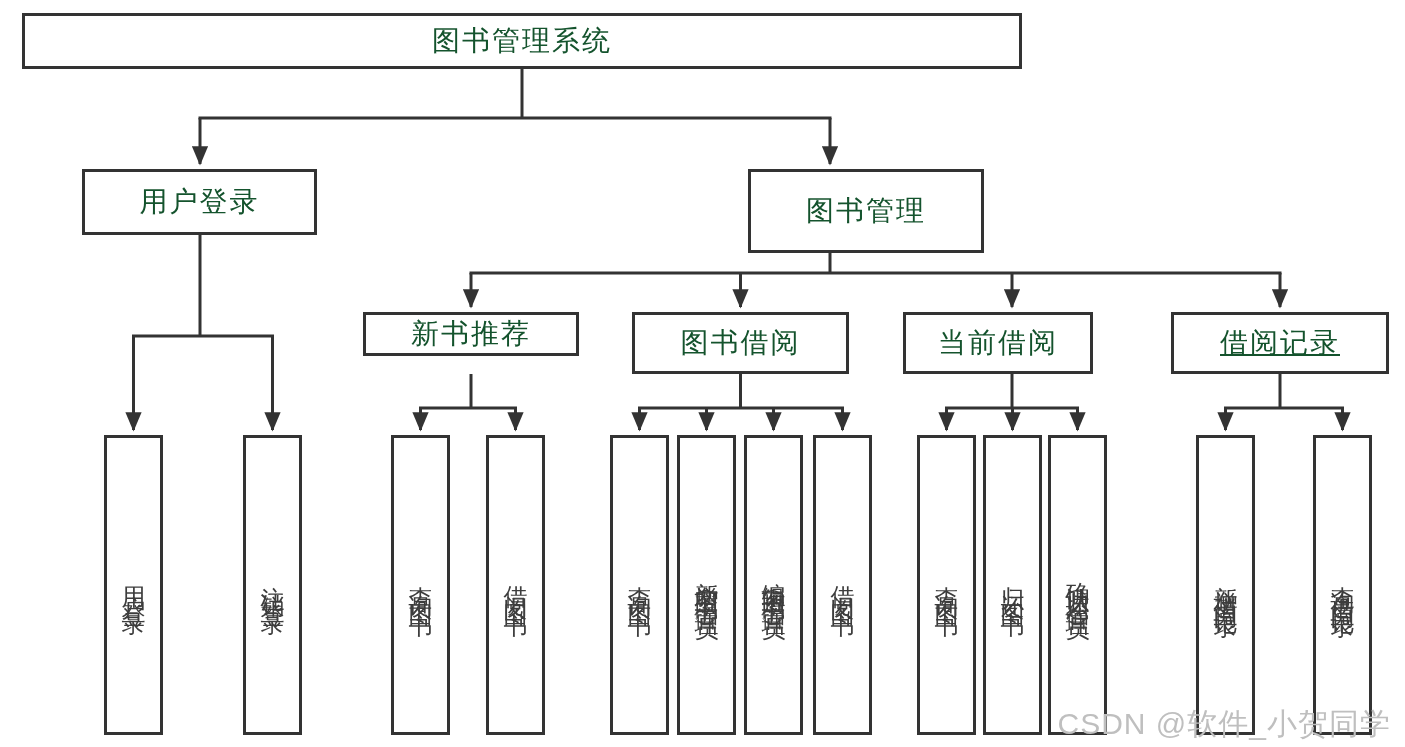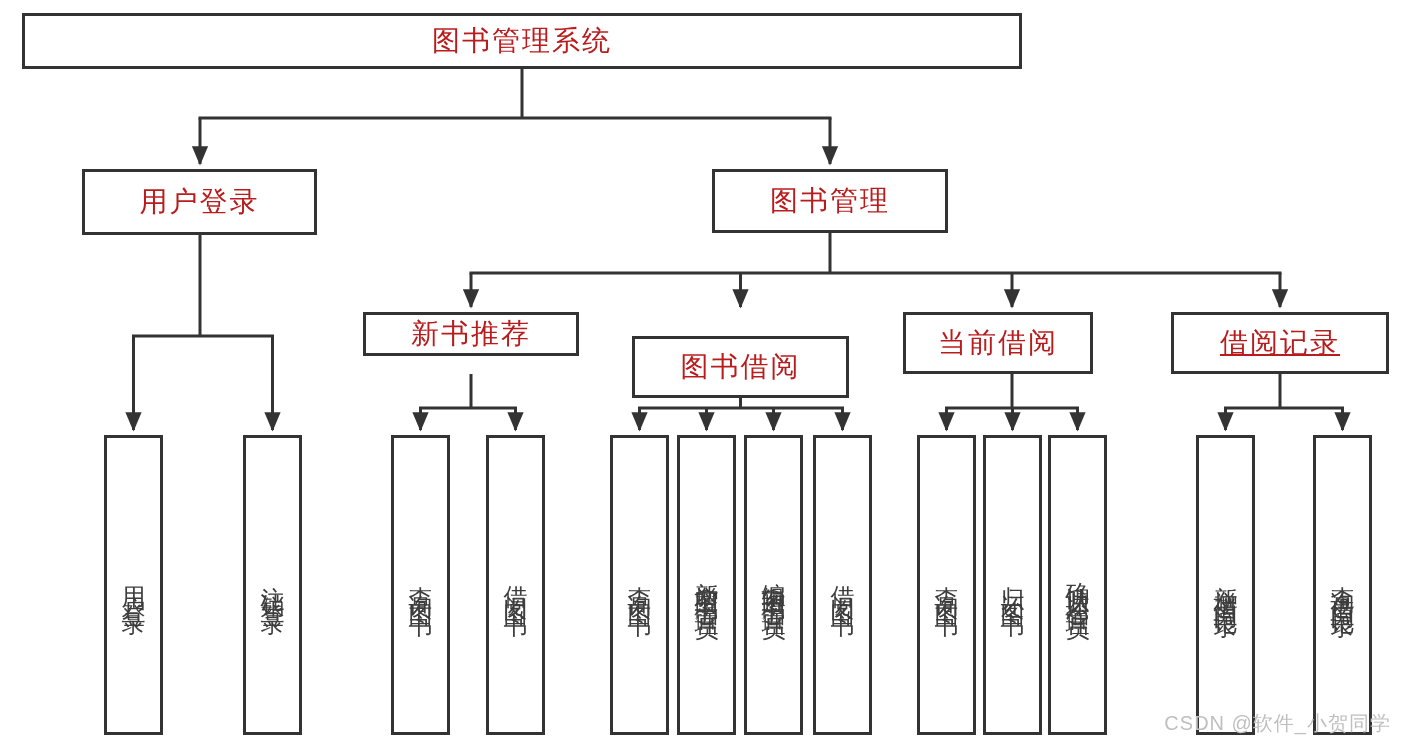--- a/index.html
+++ b/index.html
@@ -19,21 +19,21 @@
   }
   .hbox {
     position: absolute;
     box-sizing: border-box;
     border: 3px solid #333333;
     background: #ffffff;
     display: flex;
     align-items: center;
     justify-content: center;
     font-size: 28px;
-    color: #b91c1c;
+    color: #14532d;
     letter-spacing: 2px;
     z-index: 2;
   }
   .vbox {
     position: absolute;
     box-sizing: border-box;
     width: 59px;
     height: 300px;
     top: 435px;
     border: 3px solid #333333;
@@ -50,22 +50,22 @@
     line-height: 1;
     font-size: 24px;
     letter-spacing: 9px;
     color: #3d3d3d;
   }
   .vtext.med  { letter-spacing: 6px; }
   .vtext.long { letter-spacing: 5px; }
   .watermark {
     position: absolute;
     right: 14px;
-    bottom: 10px;
-    font-size: 20px;
+    bottom: 2px;
+    font-size: 30px;
     color: #bfbfbf;
     letter-spacing: 1px;
     z-index: 5;
   }
 </style>
 </head>
 <body>
 
 <div class="canvas">
 
@@ -115,24 +115,24 @@
       <line x1="1280" y1="374" x2="1280" y2="408"></line>
       <line x1="1224" y1="408" x2="1344" y2="408"></line>
       <line x1="1225.5" y1="408" x2="1225.5" y2="430" marker-end="url(#arrow)"></line>
       <line x1="1342.5" y1="408" x2="1342.5" y2="430" marker-end="url(#arrow)"></line>
     </g>
   </svg>
 
   <div class="hbox" style="left:22px; top:13px; width:1000px; height:56px;">图书管理系统</div>
 
   <div class="hbox" style="left:82px; top:169px; width:235px; height:66px;">用户登录</div>
-  <div class="hbox" style="left:712px; top:169px; width:236px; height:64px;">图书管理</div>
+  <div class="hbox" style="left:748px; top:169px; width:236px; height:84px;">图书管理</div>
 
   <div class="hbox" style="left:363px; top:312px; width:216px; height:44px;">新书推荐</div>
-  <div class="hbox" style="left:632px; top:312px; width:217px; height:62px;margin-top:24px;">图书借阅</div>
+  <div class="hbox" style="left:632px; top:312px; width:217px; height:62px;">图书借阅</div>
   <div class="hbox" style="left:903px; top:312px; width:190px; height:62px;">当前借阅</div>
   <div class="hbox" style="left:1171px; top:312px; width:218px; height:62px;text-decoration:underline;">借阅记录</div>
 
   <div class="vbox" style="left:104px;">
     <span class="vtext">用户登录</span>
   </div>
   <div class="vbox" style="left:243px;">
     <span class="vtext">注销登录</span>
   </div>
 

